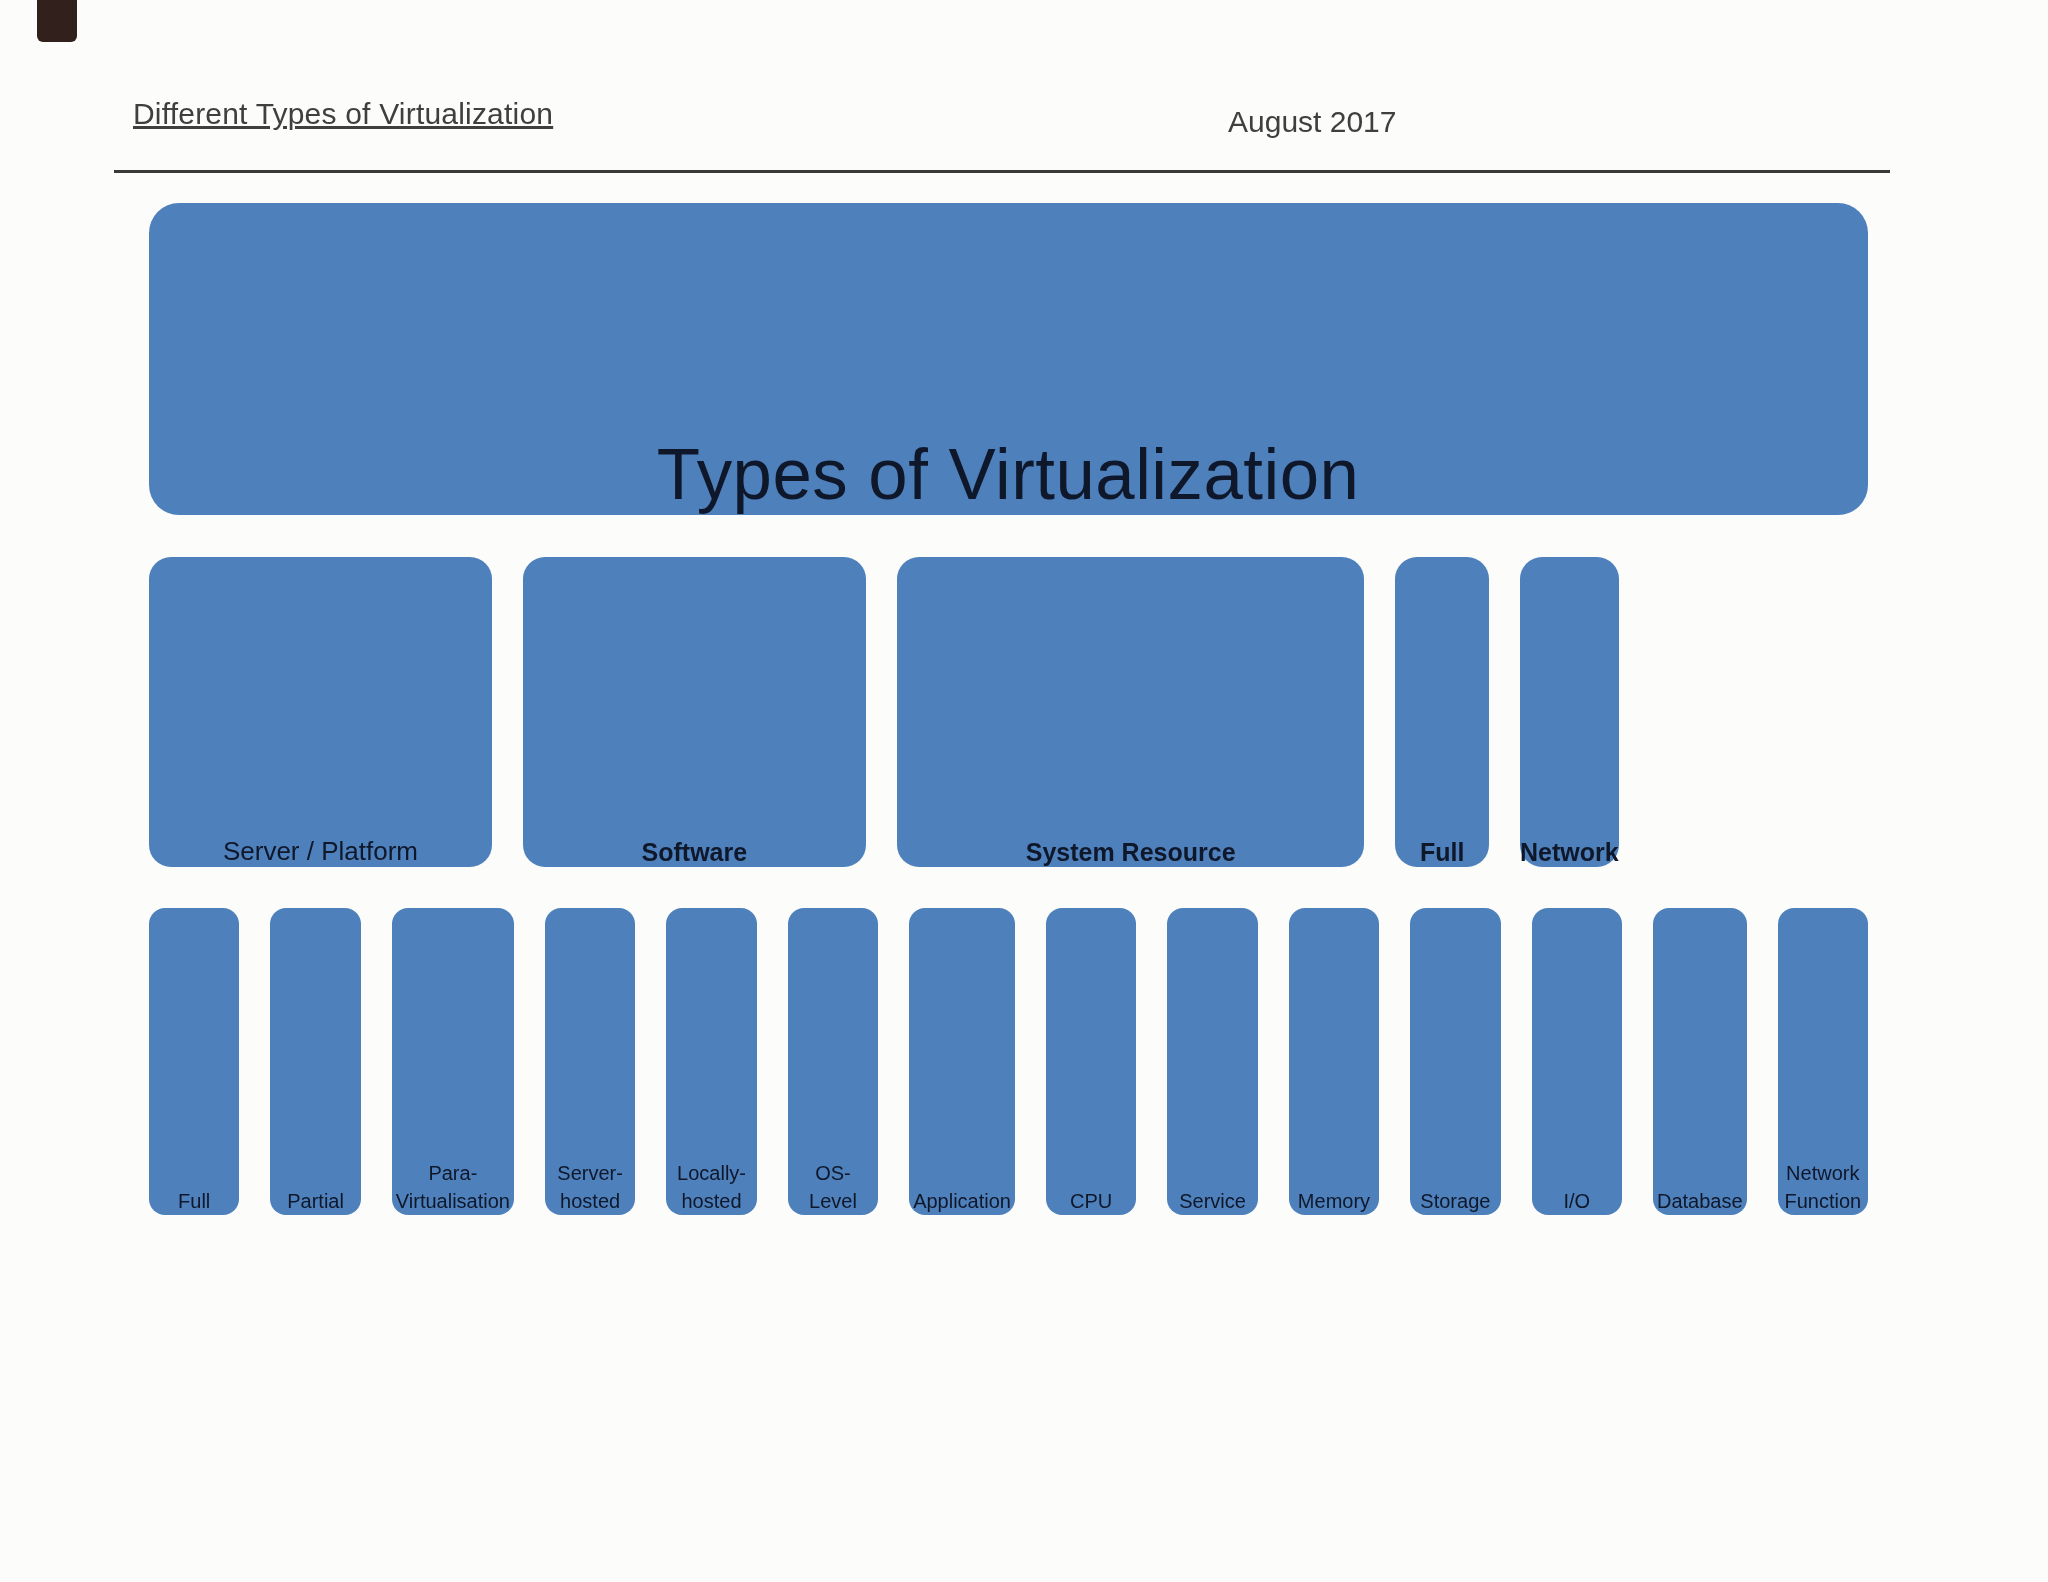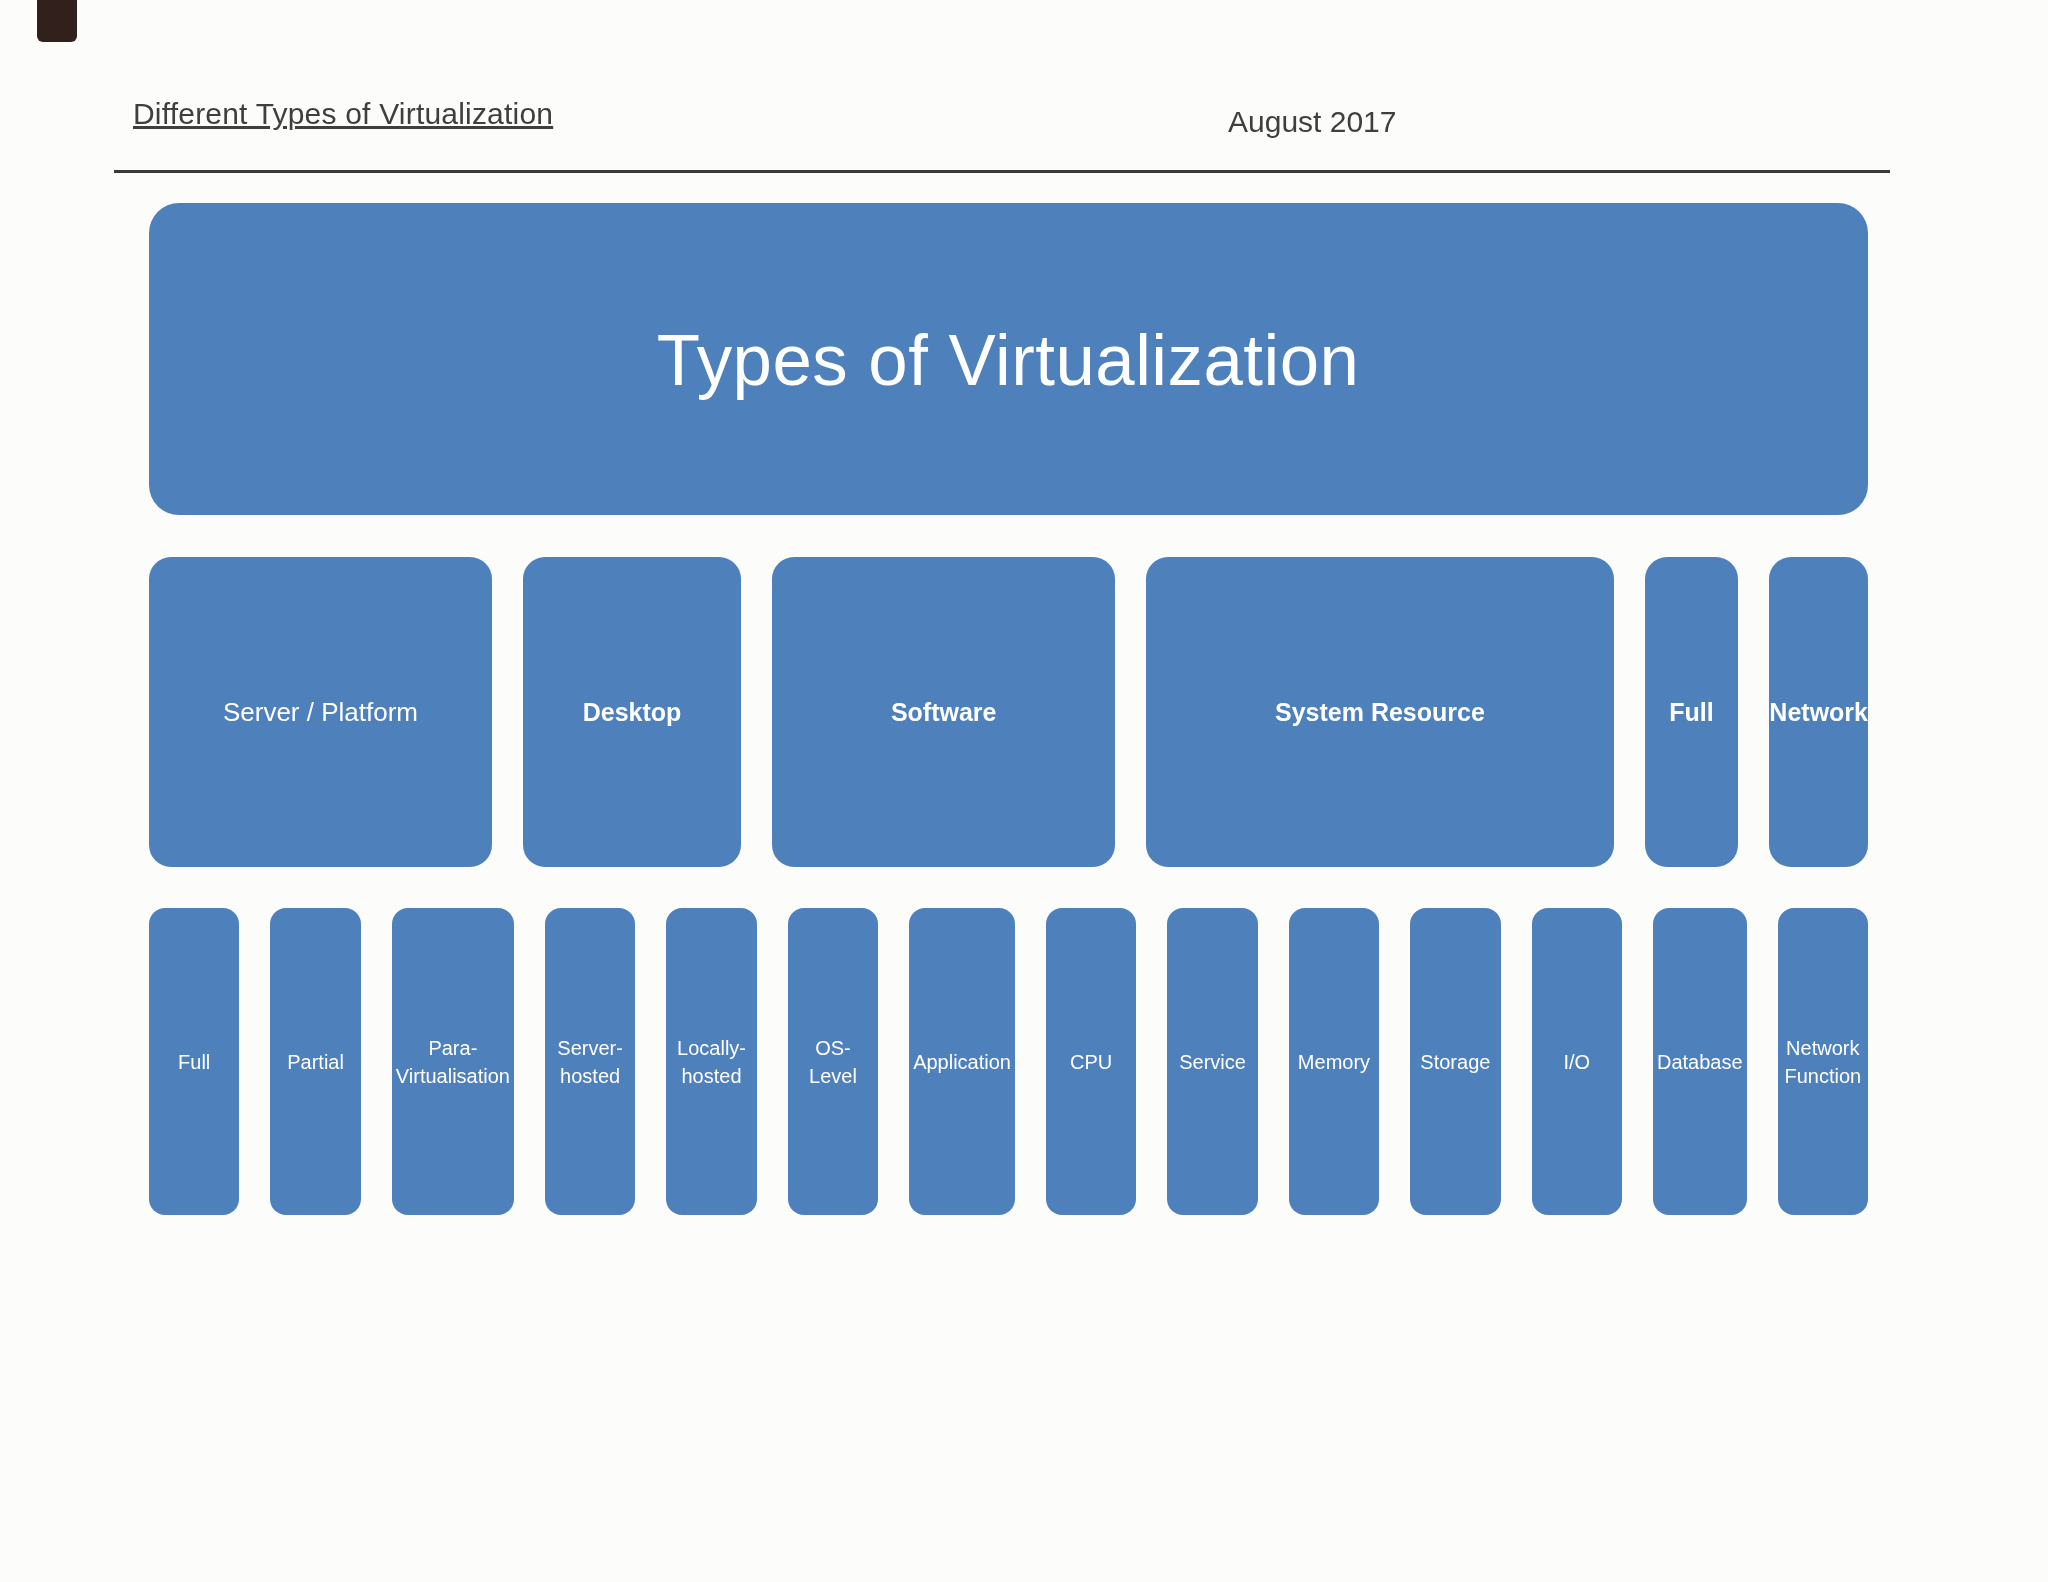--- a/index.html
+++ b/index.html
@@ -26,22 +26,22 @@
   }
   .header-rule{
     position:absolute;left:114px;top:170px;width:1776px;height:3px;
     background:#3a3a3a;
   }
   .diagram{
     position:absolute;left:149px;top:203px;width:1719px;
   }
   .box{
     background:var(--accent,#4e80bc);
-    color:#ffffff;
-    display:flex;align-items:center;justify-content:center;
+    color:#0f172a;
+    display:flex;align-items:flex-end;justify-content:center;
     text-align:center;
     box-sizing:border-box;
   }
   .root-box{
     height:312px;border-radius:30px;margin-bottom:42px;
   }
   .root-label{
     font-size:73px;font-weight:400;letter-spacing:0.5px;
     transform:scaleX(0.97);
   }
@@ -75,23 +75,20 @@
 
 <div class="diagram">
 
   <div class="box root-box">
     <span class="root-label">Types of Virtualization</span>
   </div>
 
   <div class="cats">
     <div class="box cat regular span3">
       <span>Server / Platform</span>
-    </div>
-    <div class="box cat span2">
-      <span>Desktop</span>
     </div>
     <div class="box cat span3">
       <span>Software</span>
     </div>
     <div class="box cat span4">
       <span>System Resource</span>
     </div>
     <div class="box cat span1">
       <span>Full</span>
     </div>

